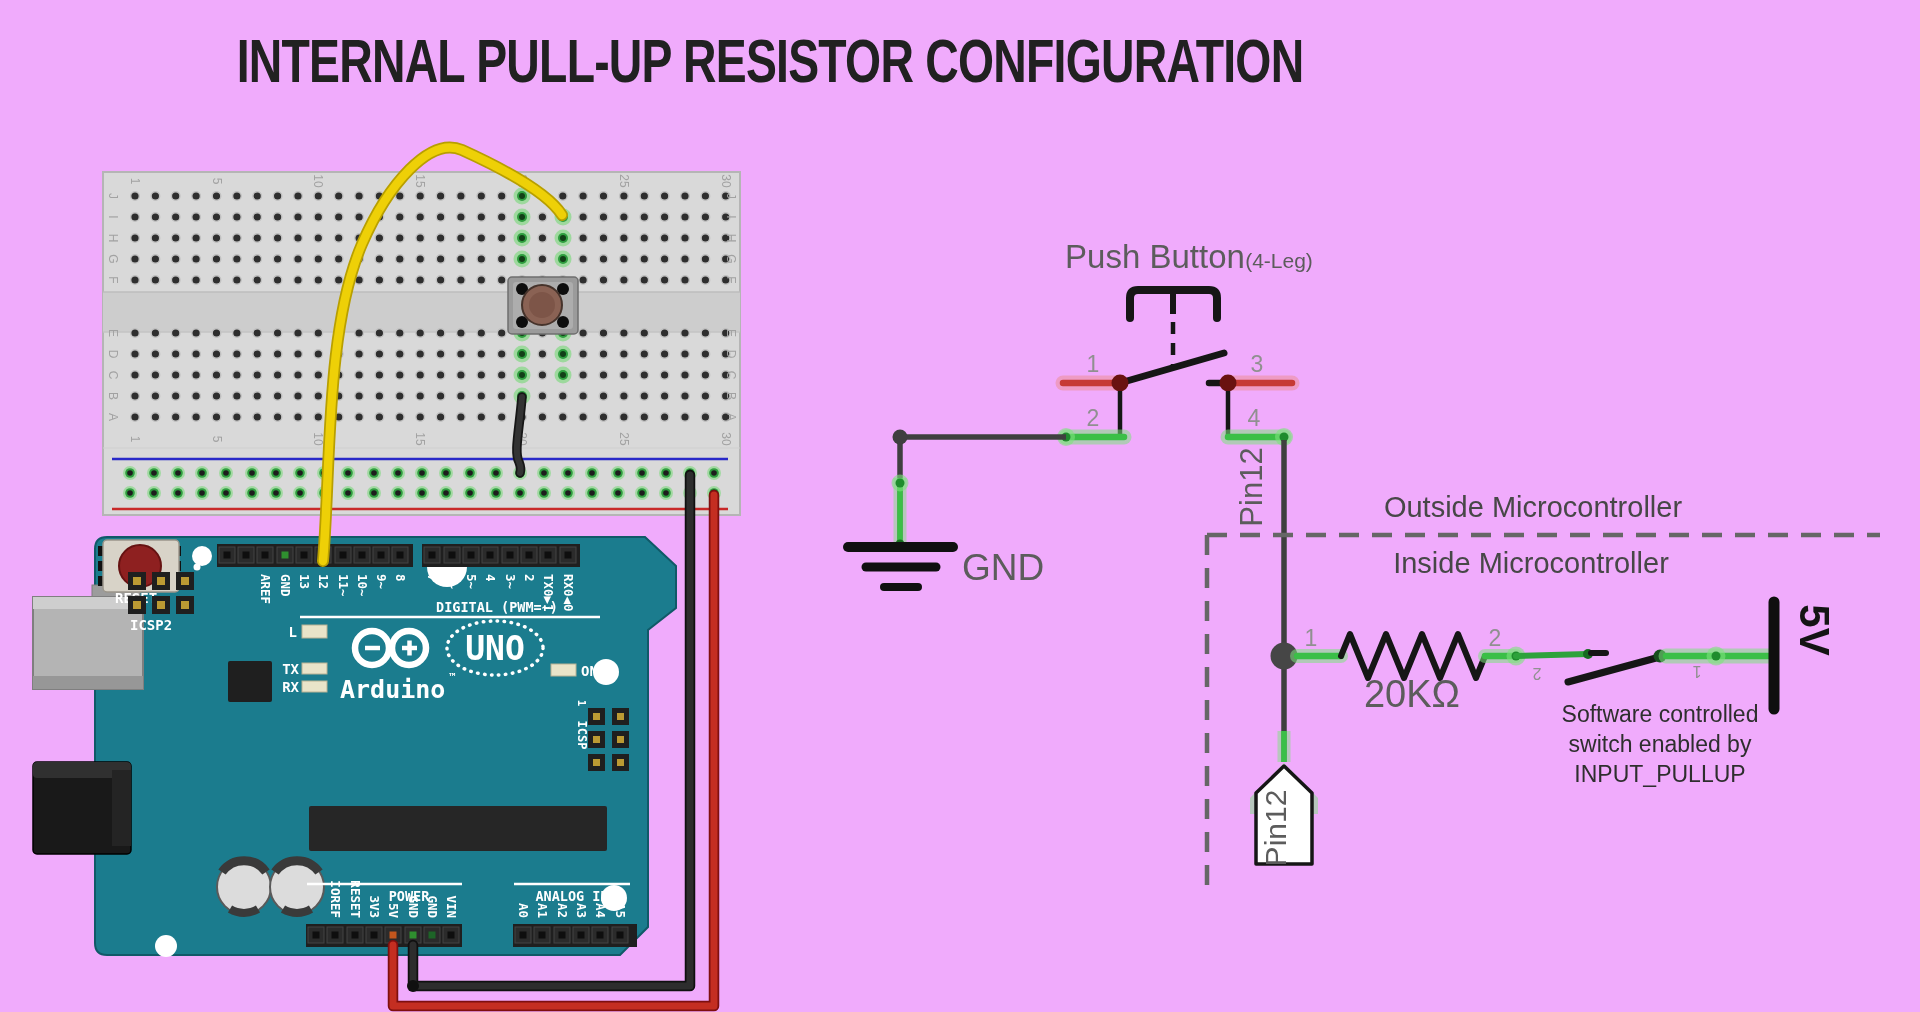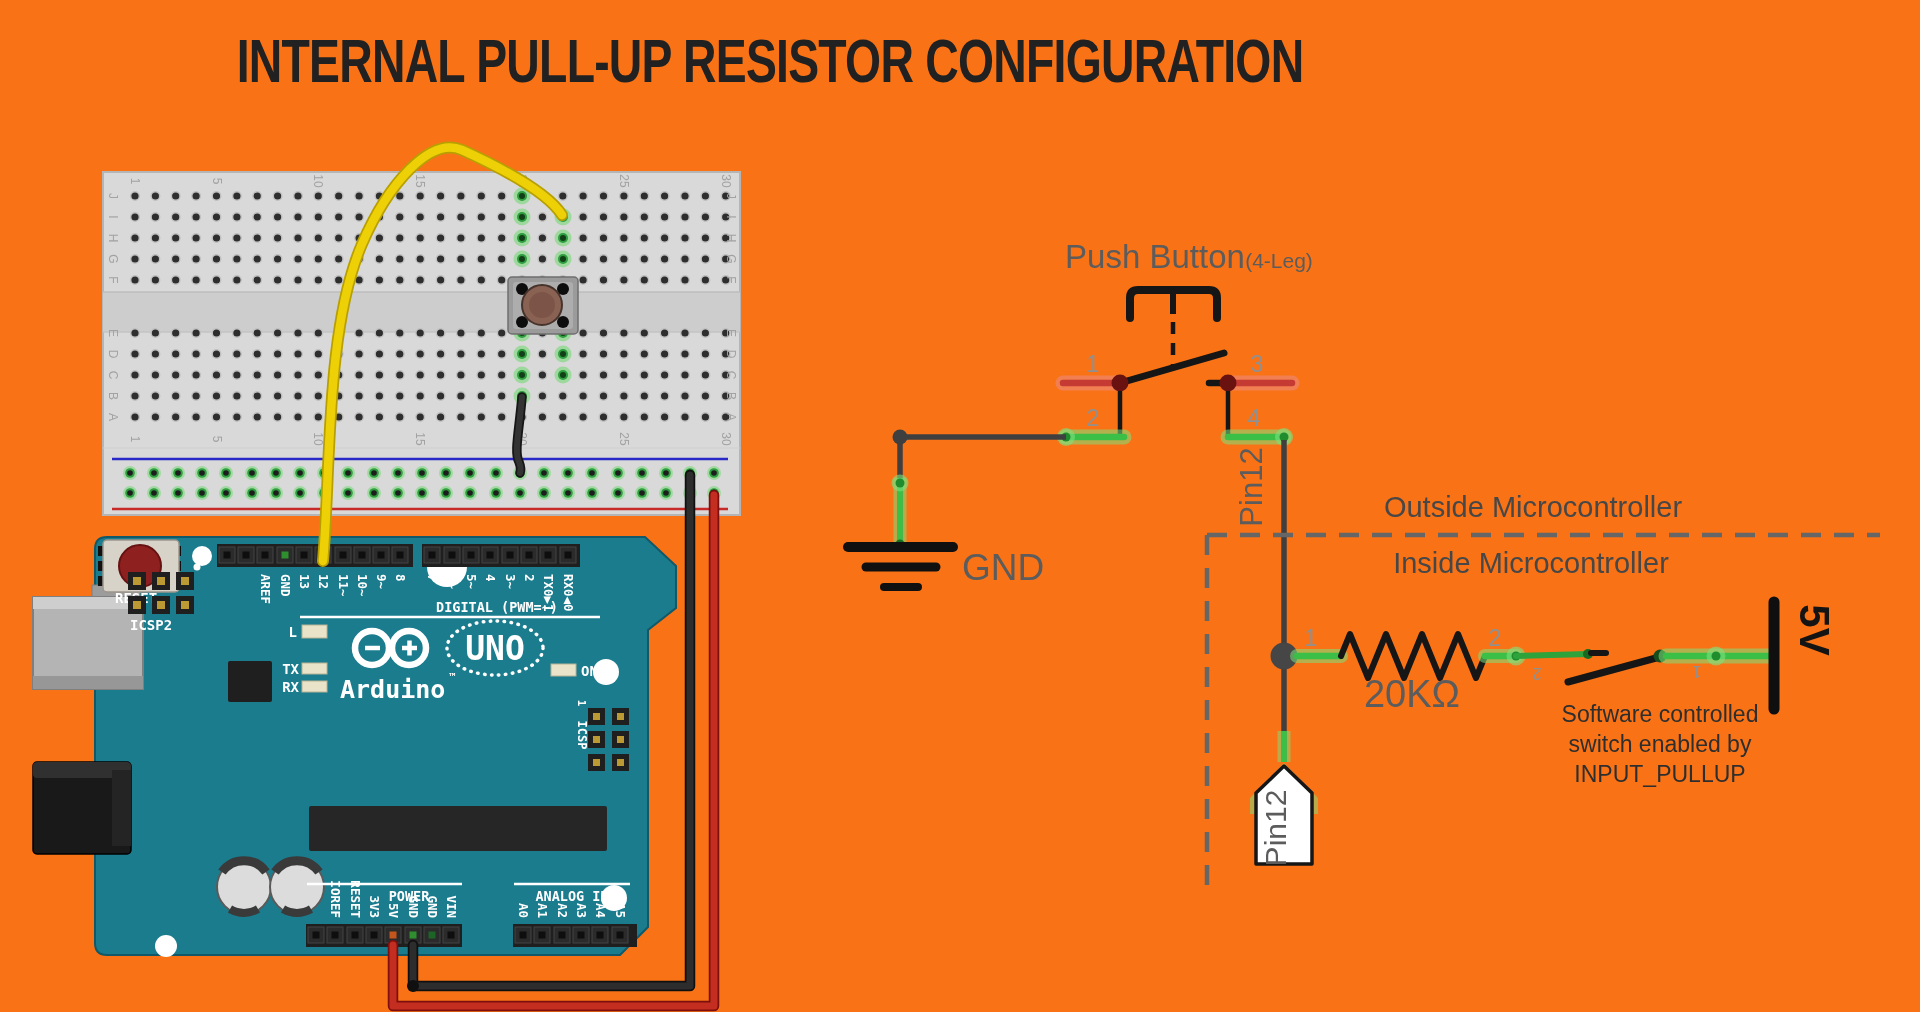--- a/index.html
+++ b/index.html
@@ -1,16 +1,16 @@
 <!DOCTYPE html>
 <html><head>
 <meta charset="utf-8">
 <style>
   html,body{margin:0;padding:0;background:#fff;}
-  #stage{position:relative;width:1920px;height:1012px;background:#f97316;overflow:hidden;
+  #stage{position:relative;width:1920px;height:1012px;background:#f0abfc;overflow:hidden;
          font-family:"Liberation Sans",sans-serif;}
   #title{position:absolute;left:0;top:26px;width:1540px;text-align:center;
          font-size:61px;font-weight:800;color:#212121;letter-spacing:-1px;
          transform:scaleX(0.76);transform-origin:50% 0;white-space:nowrap;}
   svg text{user-select:none;}
   .sch-label{font-family:"Liberation Sans",sans-serif;fill:#5c5c5c;}
   .sch-num{font-family:"Liberation Sans",sans-serif;fill:#909090;font-size:23px;}
   .sch-num-sm{font-family:"Liberation Sans",sans-serif;fill:#909090;font-size:16px;}
   .mc-label{font-family:"Liberation Sans",sans-serif;fill:#474747;font-size:29px;}
   .note{font-family:"Liberation Sans",sans-serif;fill:#2e2e2e;font-size:23px;}

